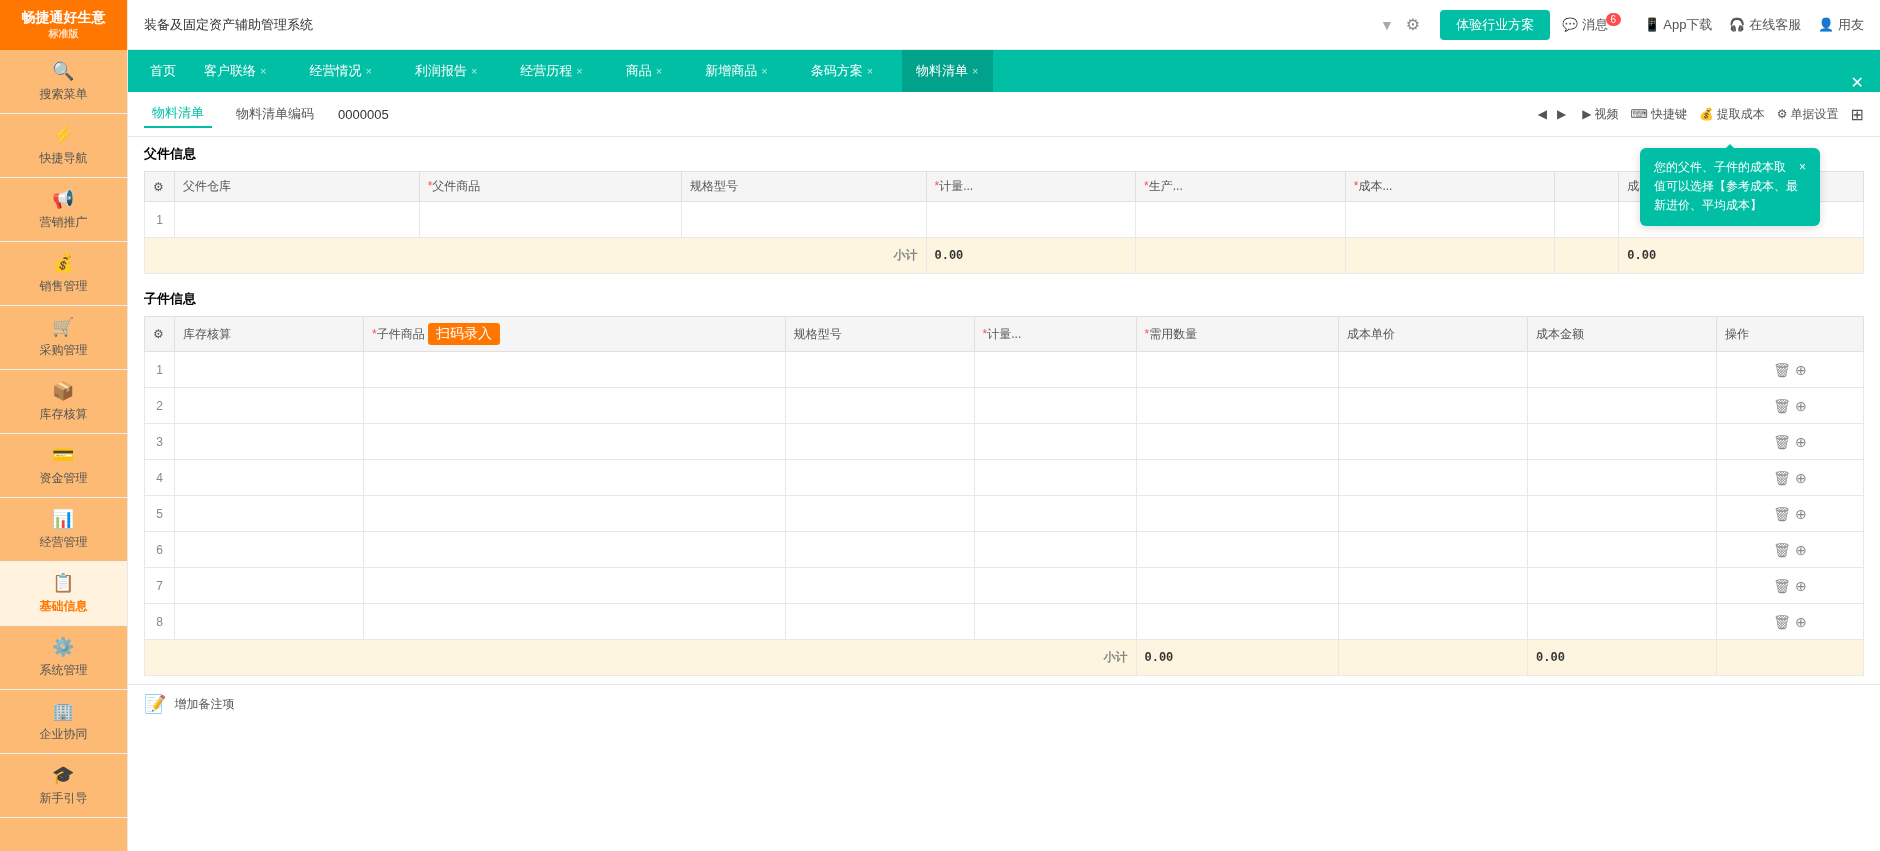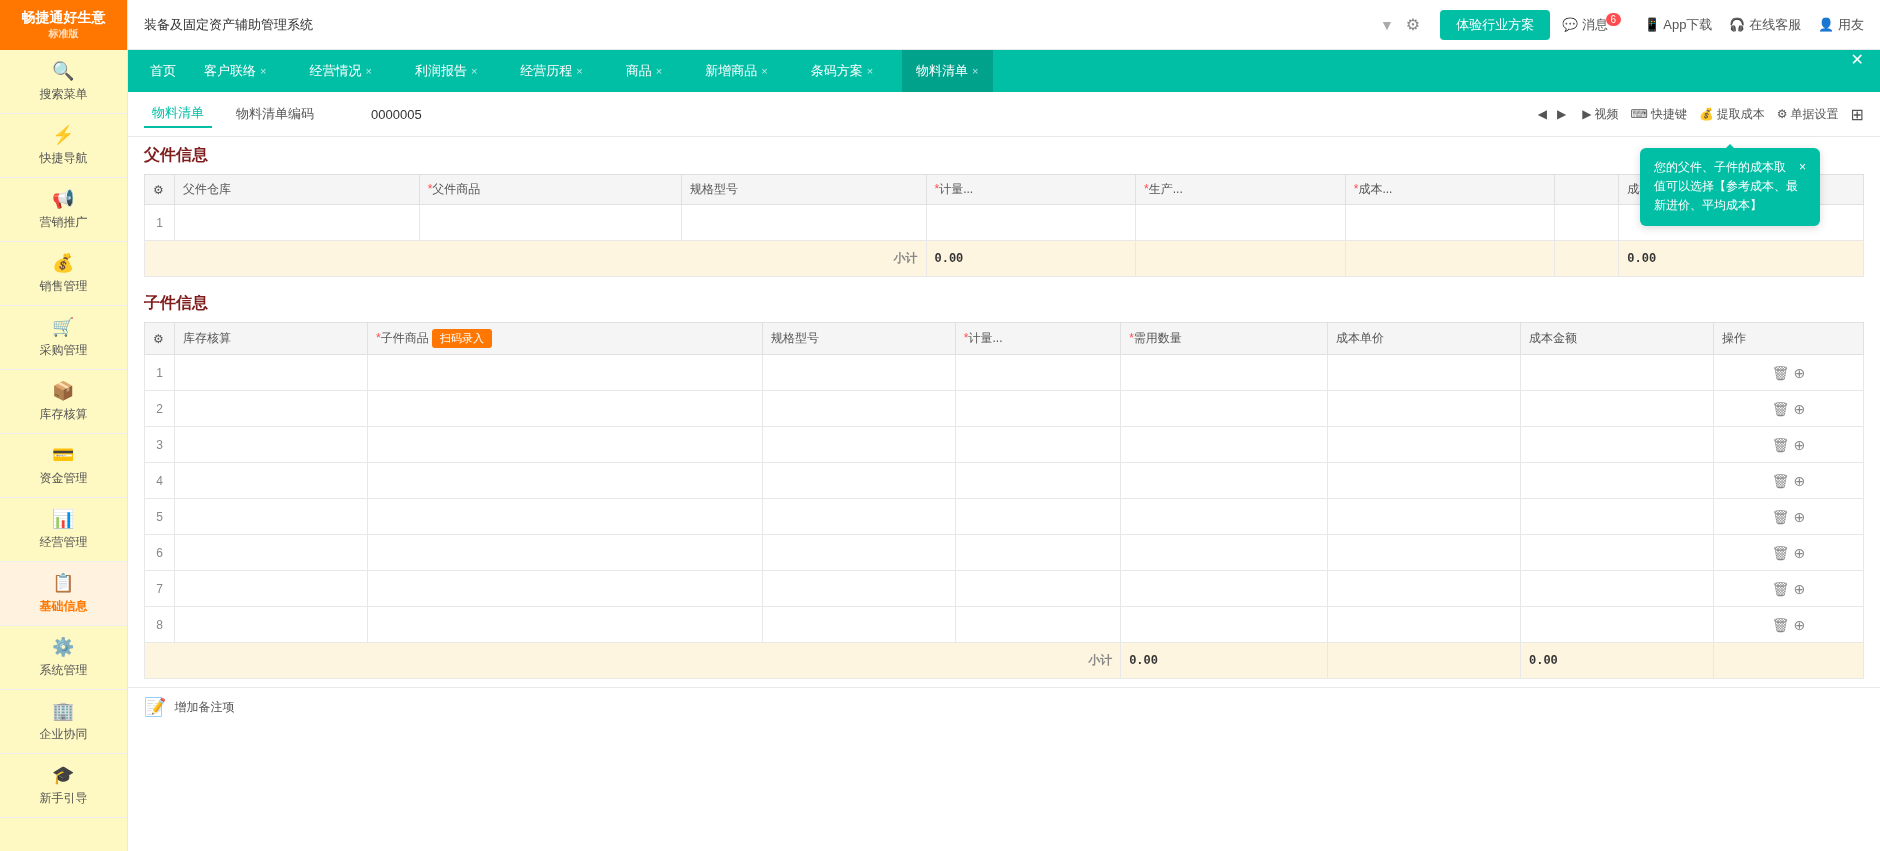--- a/index.html
+++ b/index.html
@@ -1,21 +1,21 @@
 <!DOCTYPE html>
 <html><head>
   <meta charset="utf-8">
   <style>
     * { box-sizing: border-box; margin: 0; padding: 0; }
     body { font-family: 'Microsoft YaHei', Arial, sans-serif; font-size: 13px; background: #f5f5f5; display: flex; height: 851px; overflow: hidden; }
 
     
     .sidebar {
       width: 128px;
-      background: #fef9c3;
+      background: #fdba74;
       border-right: 1px solid #e8e8e8;
       display: flex;
       flex-direction: column;
       flex-shrink: 0;
     }
     .sidebar-logo {
       background: #ff7700;
       height: 50px;
       display: flex;
       align-items: center;
@@ -90,21 +90,21 @@
     .gear-btn {
       cursor: pointer;
       color: #888;
       font-size: 16px;
     }
 
     
     .navtabs {
       background: #00bfa5;
       display: flex;
-      align-items: flex-start;
+      align-items: flex-end;
       height: 42px;
       padding: 0 8px;
       overflow: hidden;
     }
     .navtab {
       padding: 0 14px;
       height: 42px;
       display: flex;
       align-items: center;
       color: #fff;
@@ -137,36 +137,36 @@
       gap: 16px;
       background: #fff;
     }
     .sub-header-tab {
       color: #555;
       cursor: pointer;
       font-size: 13px;
       padding: 4px 8px;
     }
     .sub-header-tab.active { color: #00bfa5; border-bottom: 2px solid #00bfa5; }
-    .sub-header-code { color: #333; font-size: 13px; margin-left: 33px; }
+    .sub-header-code { color: #333; font-size: 13px; }
     .sub-header-actions {
       margin-left: auto;
       display: flex;
       align-items: center;
       gap: 12px;
       color: #555;
       font-size: 12px;
     }
     .sub-header-actions span { cursor: pointer; display: flex; align-items: center; gap: 3px; }
 
     
     .section-title {
       padding: 8px 16px;
-      font-size: 16px;
-      color: #7f1d1d;
+      font-size: 13px;
+      color: #000000;
       font-weight: bold;
       background: #fff;
     }
 
     
     .data-table {
       width: 100%;
       border-collapse: collapse;
       font-size: 12px;
     }
@@ -188,21 +188,21 @@
     .data-table .row-num { color: #888; text-align: center; width: 30px; }
     .data-table .subtotal td { background: #fdf5e0; font-weight: bold; font-family: Liberation Mono, monospace; }
     .table-container { padding: 0 16px 8px; }
 
     .scan-btn {
       background: #ff7700;
       color: #fff;
       border: none;
       border-radius: 3px;
       padding: 2px 8px;
-      font-size: 11px;
+      font-size: 14px;
       cursor: pointer;
     }
     .action-icons { display: flex; gap: 4px; justify-content: center; }
     .action-icon { cursor: pointer; color: #888; font-size: 14px; }
 
     
     .tooltip-box {
       position: absolute;
       right: 60px;
       top: 148px;

